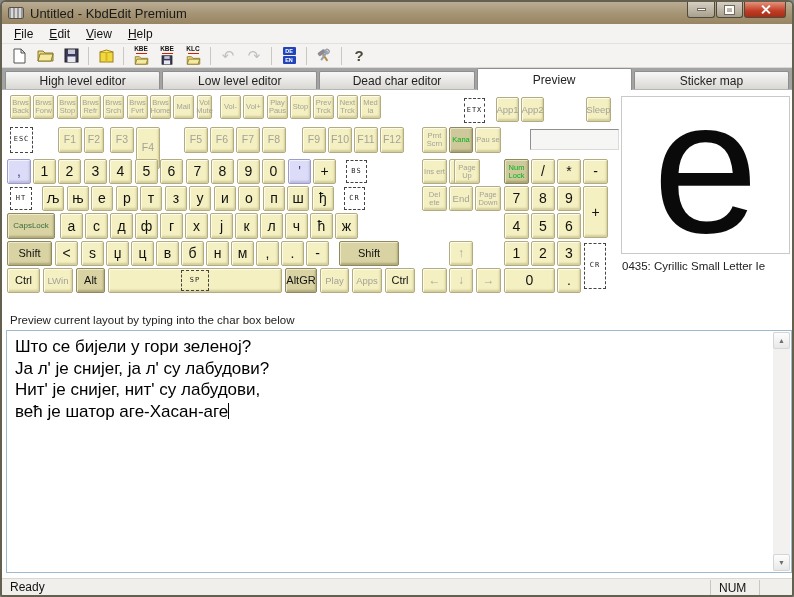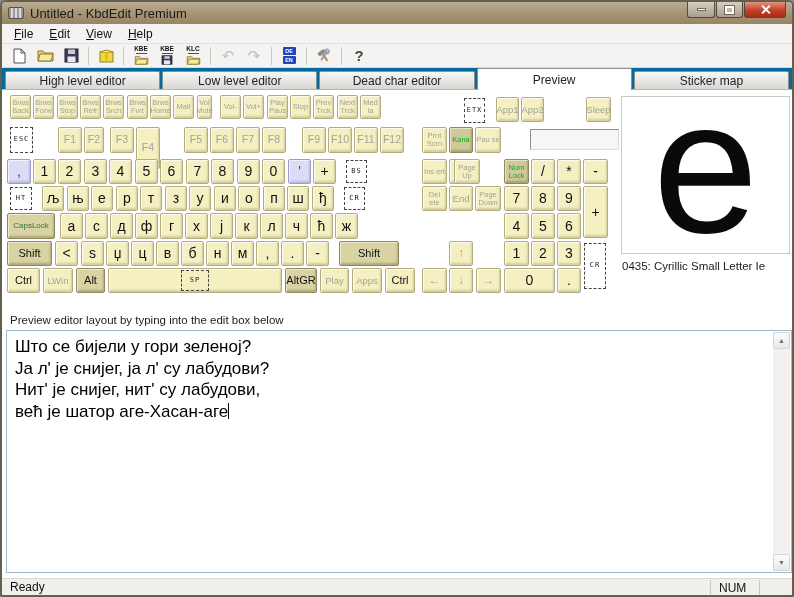--- a/index.html
+++ b/index.html
@@ -32,21 +32,21 @@
   .tbtn{width:24px;height:22px;display:flex;flex-direction:column;align-items:center;justify-content:center;margin:0 1px;}
   .tsep{width:1px;height:18px;background:#C9C8C2;margin:0 4px;}
   .tb-label{font-size:6.5px;font-weight:bold;color:#111;line-height:1;}
   .tb-redline{width:11px;height:1px;background:#CC2200;margin:1px 0 1px 0;}
   .tb-glyph{font-size:15px;line-height:1;color:#BFBFBF;}
   .lang-icon{display:flex;flex-direction:column;gap:1px;}
   .lang-chip{width:13px;height:8px;background:#2244BB;color:#FFF;font-size:5.5px;font-weight:bold;
     display:flex;align-items:center;justify-content:center;border-radius:1px;}
   .help-glyph{font-size:15px;font-weight:bold;color:#4A4A3A;}
   
-  .tabbar{height:22px;display:flex;align-items:flex-end;padding:0 2px;background:#0369a1;}
+  .tabbar{height:22px;display:flex;align-items:flex-end;padding:0 2px;background:#a3a3a3;}
   .tab{flex:1;height:19px;display:flex;align-items:center;justify-content:center;font-size:12px;color:#222;
     background:linear-gradient(#F7F7F7,#E4E3E0 60%,#D6D5D1);border:1px solid #8E8E8E;border-bottom:none;
     border-radius:2px 2px 0 0;margin:0 1px;}
   .tab.active{height:22px;background:#FFF;border-color:#8E8E8E;position:relative;z-index:3;}
   
   .content{position:relative;height:489px;background:#FFF;border-top:1px solid #B5B5B5;margin-top:-1px;z-index:1;}
   
   .k{position:absolute;background:#F5F0C2;border:1px solid #B3AC82;border-radius:2px;
     box-shadow:inset 1px 1px 0 #FDFBEC,inset -1px -2px 2px rgba(125,115,55,.28);
     display:flex;align-items:center;justify-content:center;text-align:center;color:#111;cursor:default;line-height:1.05;}
@@ -349,21 +349,21 @@
         <div class="k char" style="left: 502px; top: 178px; width: 51px; height: 25px;">0</div>
         <div class="k char" style="left: 555px; top: 178px; width: 24px; height: 25px;">.</div>
       </div>
     <div class="indicator-box"></div>
 
     <div class="bigchar-box">
       <div class="bigchar">e</div>
     </div>
     <div class="char-caption">0435: Cyrillic Small Letter Ie</div>
 
-    <div class="hint">Preview editor layout by typing into the edit box below</div>
+    <div class="hint">Preview current layout by typing into the char box below</div>
 
     <div class="editbox">
       <div class="edit-text">
         <div class="line"><span>Што се бијели у гори зеленој?</span></div>
         <div class="line"><span>Ја л' је снијег, ја л' су лабудови?</span></div>
         <div class="line"><span>Нит' је снијег, нит' су лабудови,</span></div>
         <div class="line"><span>већ је шатор аге-Хасан-аге</span><span class="caret"></span></div>
       </div>
       <div class="scrollbar">
         <div class="sb-btn up">▲</div>

